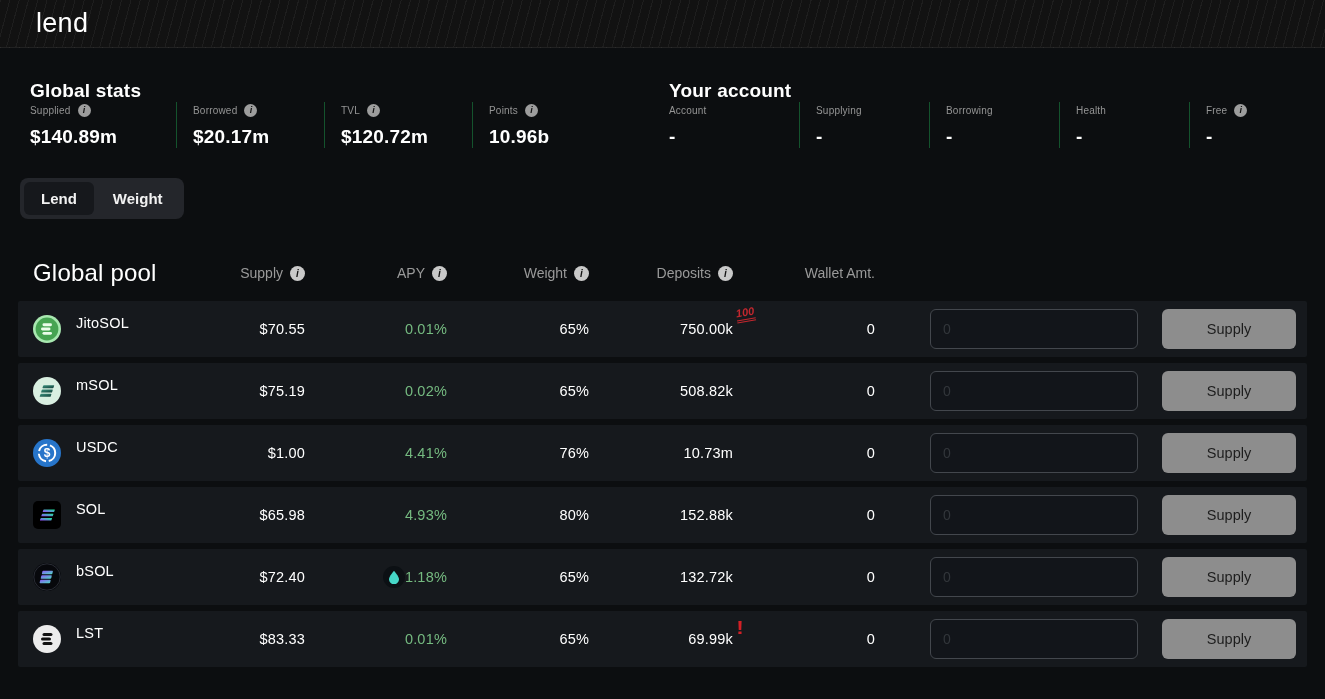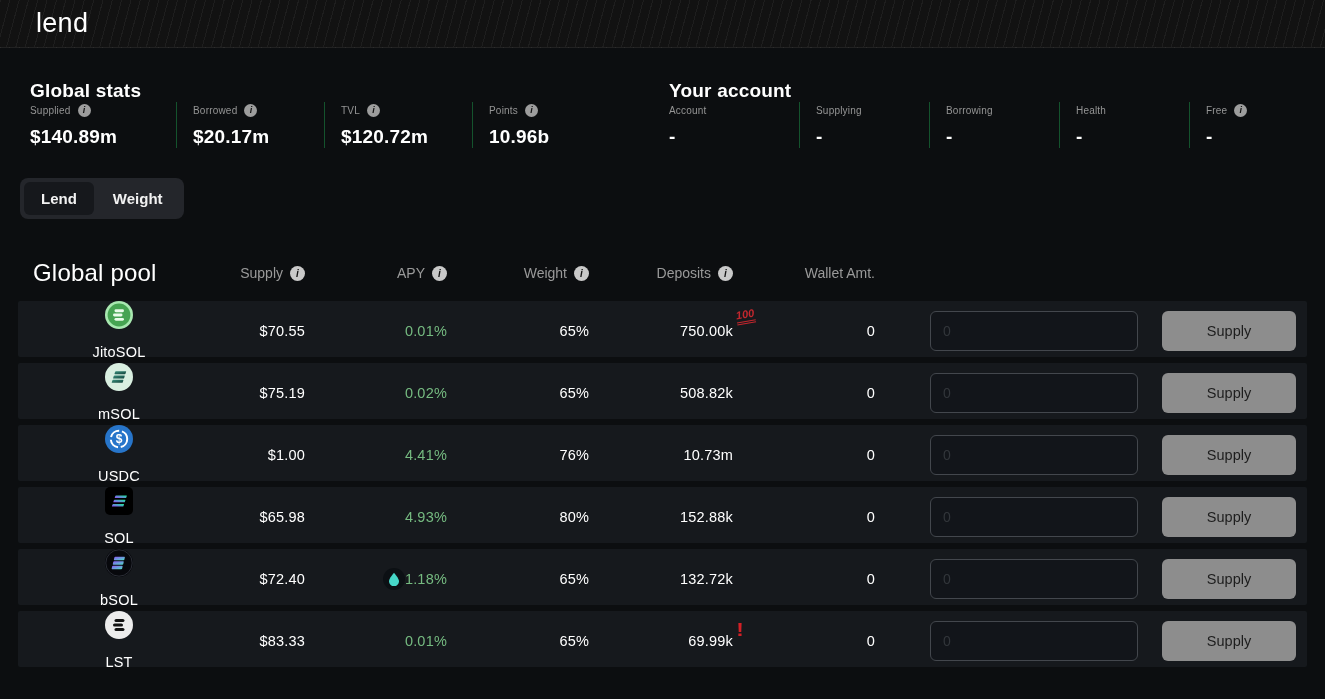--- a/index.html
+++ b/index.html
@@ -75,21 +75,21 @@
   .pool-header { padding:0 15px; margin-top:34px; margin-bottom:8px; height:40px; }
   .pool-title { font-size:24px; font-weight:500; letter-spacing:0.2px; white-space:nowrap; }
   .col-head { display:flex; justify-content:flex-end; align-items:center; gap:7px; color:#9a9a9a; font-size:14px; }
   .col-head .info-icon { width:15px; height:15px; background:#c9c9c9; font-size:10px; }
 
   .row {
     background:#16191d;
     height:56px; margin-bottom:6px;
     padding:0 15px; border-radius:2px;
   }
-  .asset-cell { display:flex; align-items:center; gap:15px;flex-direction:column; }
+  .asset-cell { display:flex; align-items:flex-start; gap:15px; }
   .asset-name { font-size:14.5px; letter-spacing:0.2px; }
   .cell { text-align:right; font-size:14.5px; letter-spacing:0.2px; }
   .apy-cell { display:flex; justify-content:flex-end; align-items:center; }
   .apy { color:#75ba80; }
   .deposits-cell { position:relative; }
 
   .hundred-badge {
     position:absolute; top:-14px; right:-22px;
     color:#c3272e; font-style:italic; font-weight:700; font-size:11px;
     border-bottom:3px double #c3272e; padding-bottom:1px; line-height:1;

